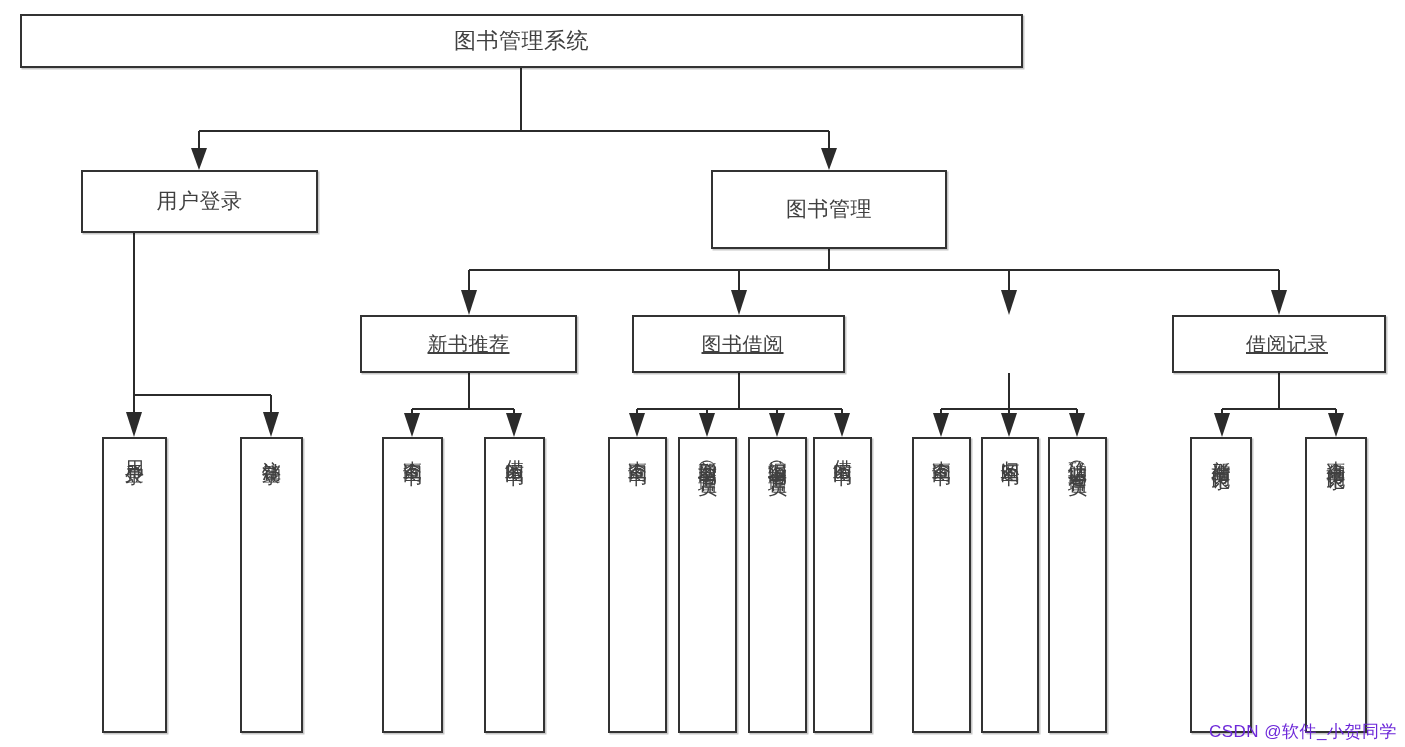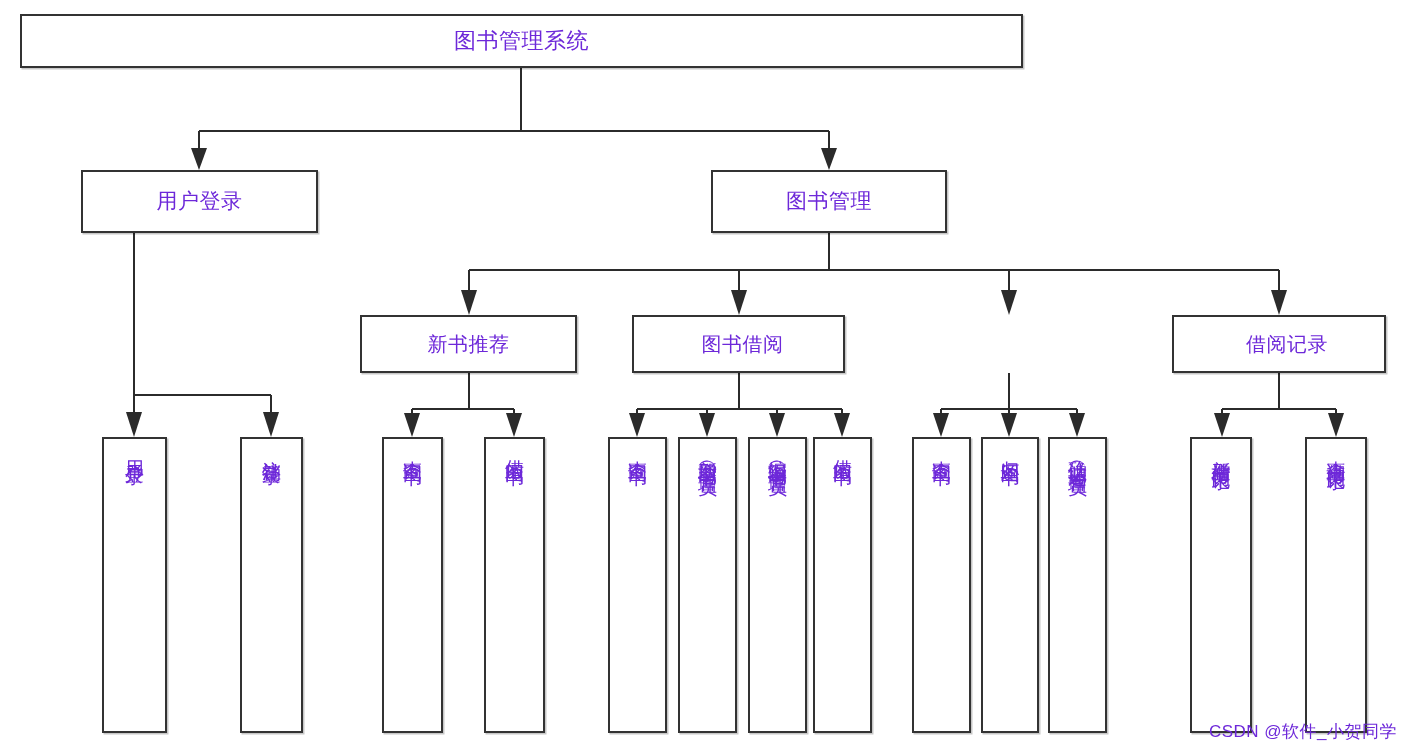--- a/index.html
+++ b/index.html
@@ -46,27 +46,27 @@
     border: 2.6px solid #333333;
     display: flex;
     align-items: center;
     justify-content: center;
     box-shadow: 1.5px 1.5px 0 rgba(0,0,0,0.22);
   }
   .node .label {
     font-size: 21px;
     line-height: 1.15;
     letter-spacing: 0.5px;
-    color: #6d28d9;
+    color: #404040;
     white-space: nowrap;
     text-align: right;
   }
   .node.root .label { font-size: 22px; }
   .node.branch .label { font-size: 21px; }
-  .node.sub .label { font-size: 20px; }
+  .node.sub .label { font-size: 20px; text-decoration: underline; }
 
   
   .node.leaf {
     align-items: flex-start;
     justify-content: center;
     padding-top: 6px;
   }
   .node.leaf .label {
     writing-mode: vertical-rl;
     text-orientation: upright;
@@ -157,21 +157,21 @@
   </svg>
 
   <div class="node root" style="left:20px; top:14px; width:1003px; height:54px;">
     <span class="label">图书管理系统</span>
   </div>
 
   <div class="node branch" style="left:81px; top:170px; width:237px; height:63px;">
     <span class="label">用户登录</span>
   </div>
 
-  <div class="node branch" style="left:711px; top:170px; width:236px; height:63px;">
+  <div class="node branch" style="left:711px; top:170px; width:236px; height:79px;">
     <span class="label">图书管理</span>
   </div>
 
   <div class="node sub" style="left:360px; top:315px; width:217px; height:58px;">
     <span class="label">新书推荐</span>
   </div>
 
   <div class="node sub" style="left:632px; top:315px; width:213px; height:58px;padding-left:8px;">
     <span class="label">图书借阅</span>
   </div>

